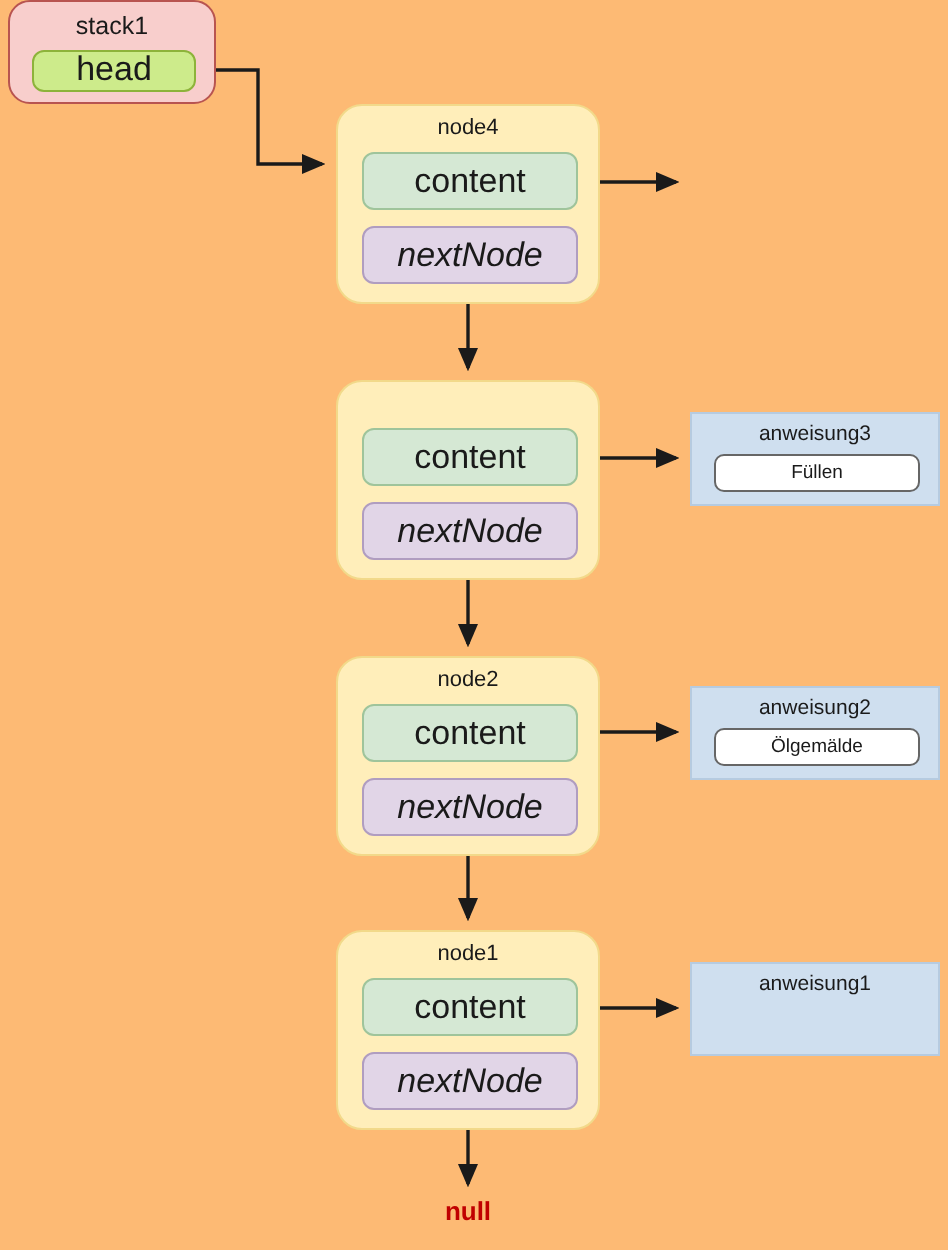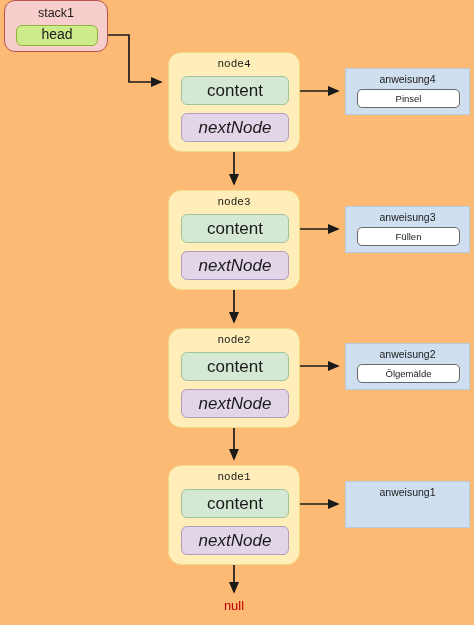--- a/index.html
+++ b/index.html
@@ -54,23 +54,23 @@
     position: absolute;
     left: 11px;
     top: 24px;
     width: 82px;
     height: 21px;
     background: #cdeb8b;
     border: 1.1px solid #8db33a;
     border-radius: 6px;
     box-sizing: border-box;
     display: flex;
-    align-items: flex-start;
+    align-items: flex-end;
     justify-content: center;
-    font-size: 14px;
+    font-size: 17px;
     color: #1a1a1a;
   }
 
   
   .node-card {
     position: absolute;
     left: 168px;
     width: 132px;
     height: 100px;
     background: #ffeeba;
@@ -79,21 +79,20 @@
     box-sizing: border-box;
   }
   .node-title {
     position: absolute;
     top: 5px;
     left: 0;
     width: 100%;
     text-align: center;
     font-size: 11px;
     color: #1a1a1a;
-    font-family: Liberation Mono, monospace;
   }
   .field {
     position: absolute;
     left: 12px;
     width: 108px;
     height: 29px;
     border-radius: 6px;
     box-sizing: border-box;
     display: flex;
     align-items: center;
@@ -151,21 +150,21 @@
   }
 
   
   .null-label {
     position: absolute;
     left: 168px;
     top: 598px;
     width: 132px;
     text-align: center;
     font-size: 13px;
-    font-weight: normal;
+    font-weight: bold;
     color: #c00000;
   }
 </style>
 </head>
 <body>
 
 <div id="canvas">
 
   <svg id="edges" viewBox="0 0 474 625" xmlns="http://www.w3.org/2000/svg">
     <defs>
@@ -199,29 +198,22 @@
 
   <div class="node-card" style="top:52px;">
     <div class="node-title">node4</div>
     <div class="field content">
       <span>content</span>
     </div>
     <div class="field nextnode">
       <span>nextNode</span>
     </div>
   </div>
-  <div class="instr-box" style="top:68px;">
-    <div class="instr-title">anweisung4</div>
-    <div class="instr-value">
-      <span>Pinsel</span>
-    </div>
-  </div>
 
   <div class="node-card" style="top:190px;">
-    <div class="node-title">node3</div>
     <div class="field content">
       <span>content</span>
     </div>
     <div class="field nextnode">
       <span>nextNode</span>
     </div>
   </div>
   <div class="instr-box" style="top:206px;">
     <div class="instr-title">anweisung3</div>
     <div class="instr-value">

